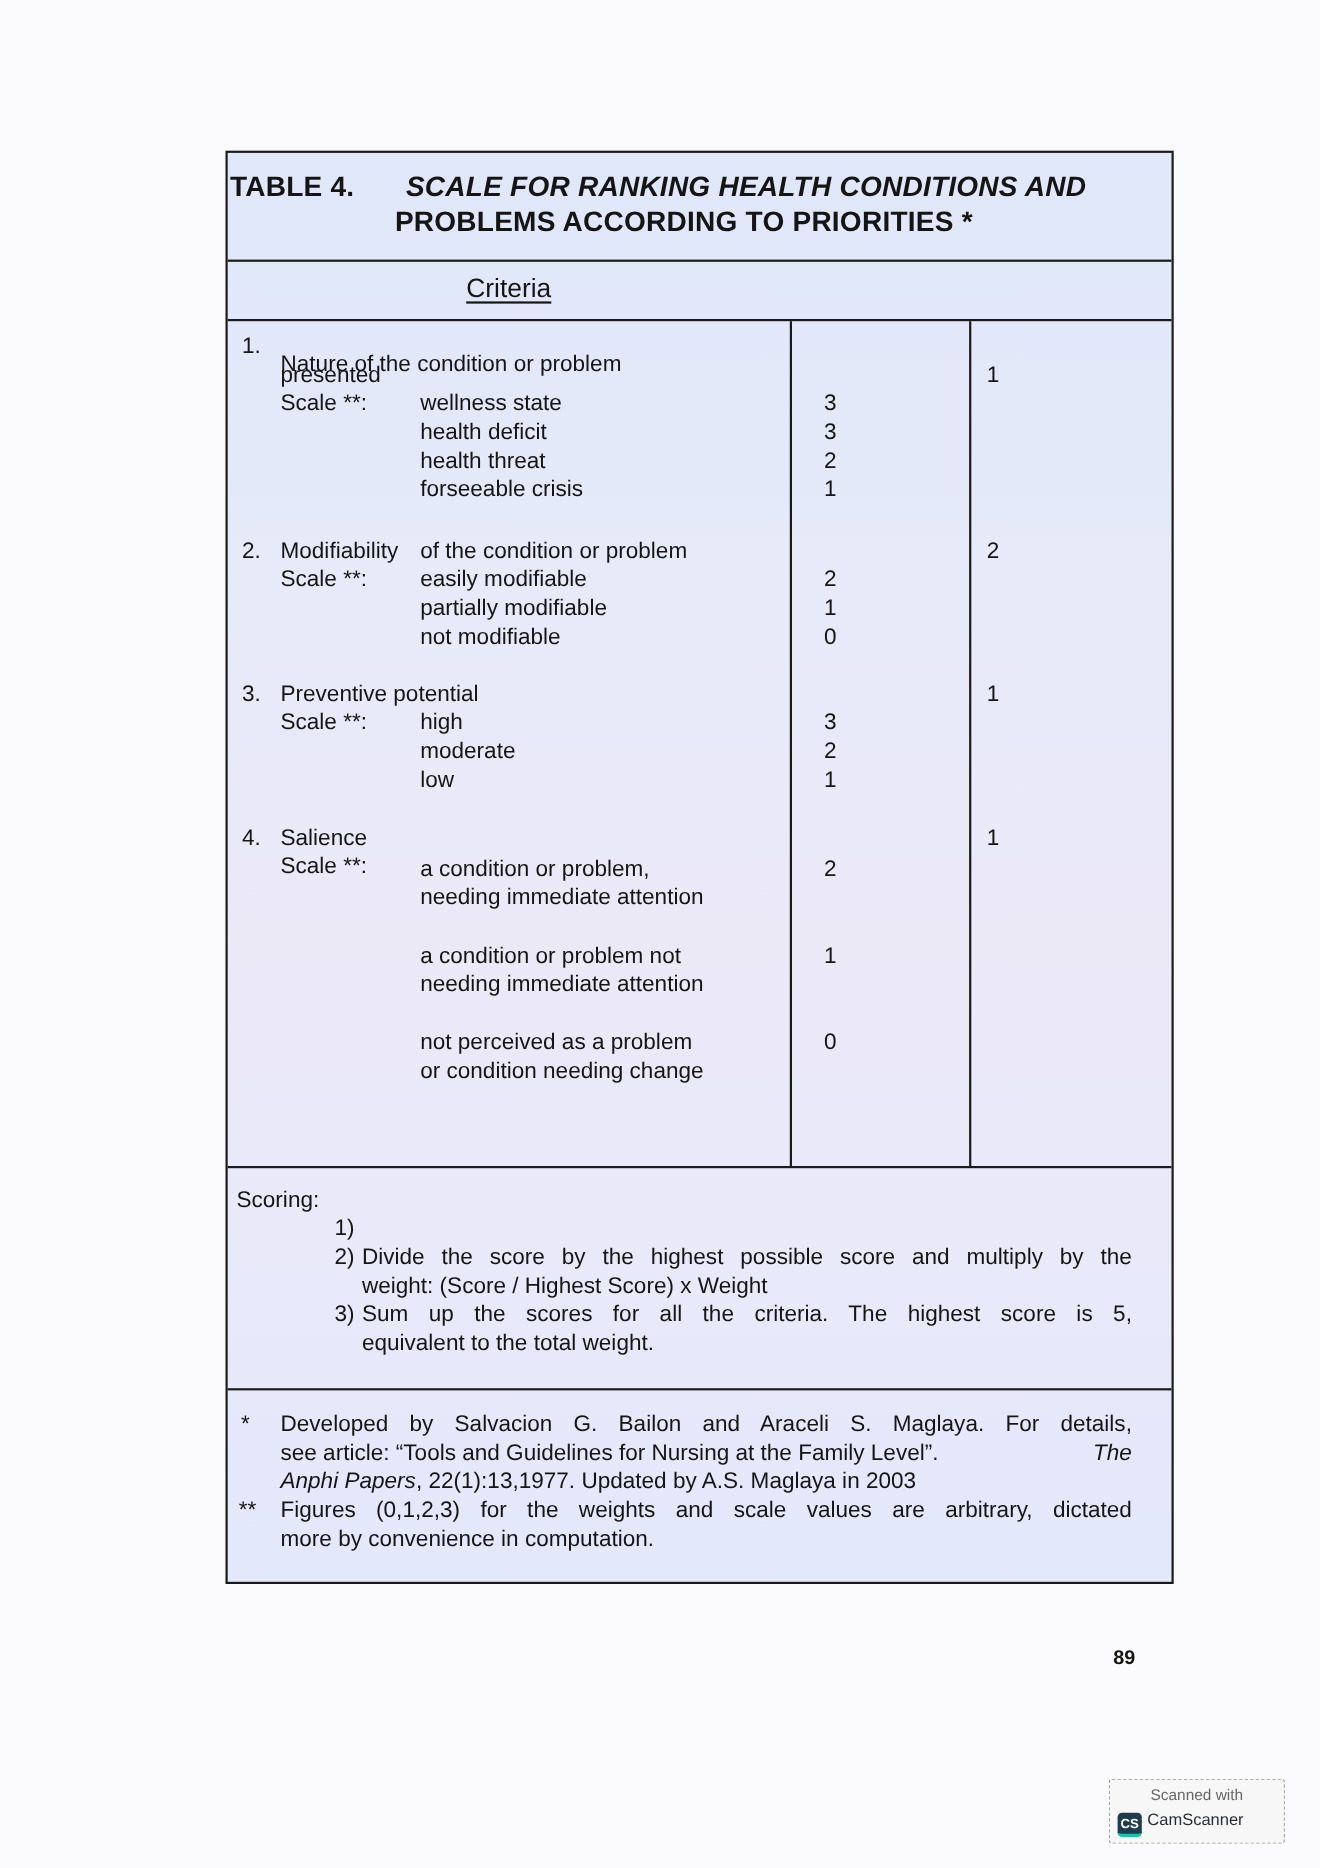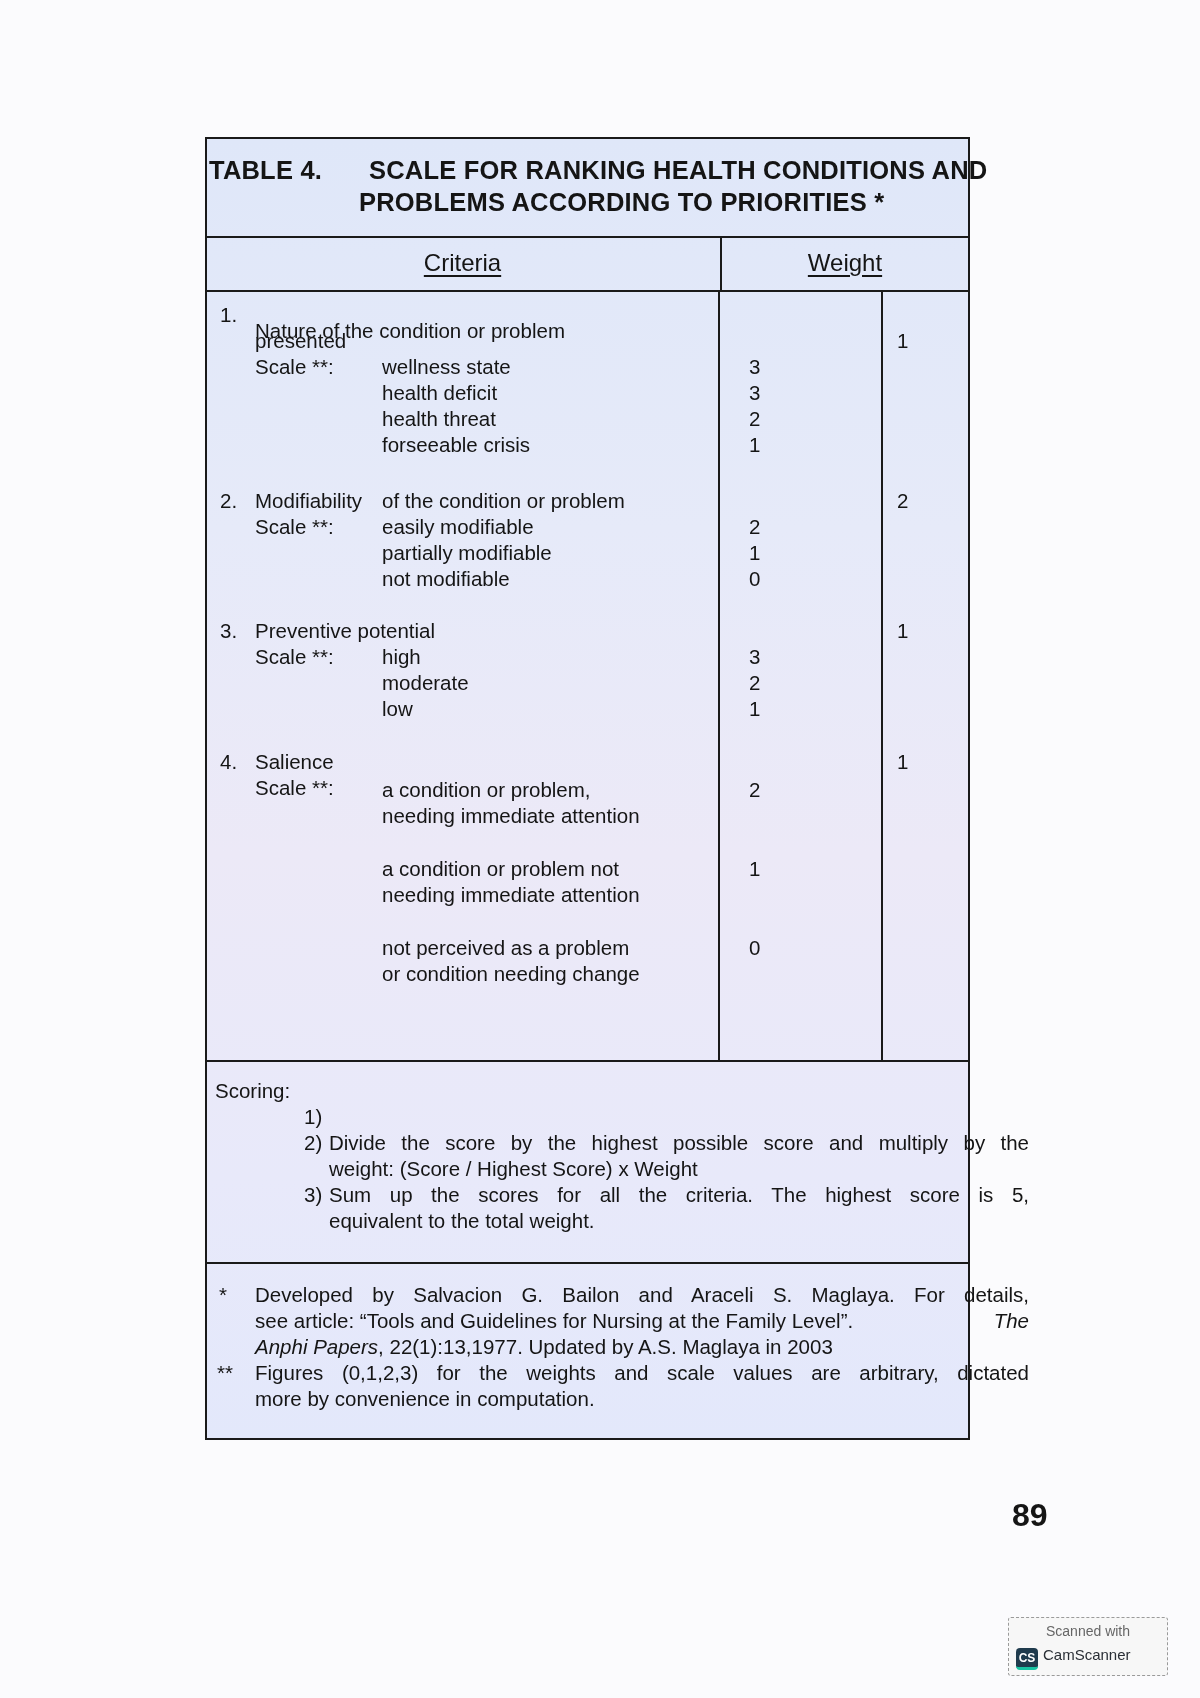--- a/index.html
+++ b/index.html
@@ -3,47 +3,47 @@
 <meta charset="utf-8">
 <style>
   html, body { margin: 0; padding: 0; }
   body {
     width: 1200px; height: 1698px; position: relative; overflow: hidden;
     background: #fbfbfd;
     font-family: "Liberation Sans", sans-serif;
     color: #151515;
   }
   .table {
-    position: absolute; left: 205px; top: 137px; width: 765px; height: 1303px;
+    position: absolute; left: 205px; top: 137px; width: 862px; height: 1303px;
     border: 2px solid #1a1a1a; box-sizing: border-box;
     background: linear-gradient(180deg, #dfe7f9 0%, #e6eaf9 30%, #ece9f7 55%, #e8e9fa 80%, #e3e8fb 100%);
   }
   .title {
     position: absolute; left: 0; top: 0; right: 0; height: 97px;
     border-bottom: 2px solid #1a1a1a;
     font-weight: bold; font-size: 25.5px; letter-spacing: 0.2px;
   }
   .title .num { position: absolute; left: 2px; top: 17px; }
-  .title .l1 { position: absolute; left: 162px; top: 17px; white-space: nowrap; }
+  .title .l1 { position: absolute; left: 162px; top: 17px; white-space: nowrap; font-style: italic; }
   .title .l2 { position: absolute; left: 152px; top: 49px; white-space: nowrap; }
 
   .hdr { position: absolute; top: 97px; height: 54px; left: 0; right: 0; border-bottom: 2px solid #1a1a1a; }
   .hdr .c1 { position: absolute; left: 0; width: 511px; top: 0; bottom: 0; text-align: center; }
   .hdr .c2 { position: absolute; left: 513px; right: 0; top: 0; bottom: 0; text-align: center; border-left: 2px solid #1a1a1a; }
   .hdr span { display: inline-block; margin-top: 13px; font-size: 24px; text-decoration: underline; text-decoration-thickness: 2px; text-underline-offset: 4px; }
 
   .body { position: absolute; top: 153px; left: 0; right: 0; height: 768px; border-bottom: 2px solid #1a1a1a; }
   .vline { position: absolute; top: 0; bottom: 0; width: 2px; background: #1a1a1a; }
   .t { position: absolute; font-size: 20.5px; white-space: nowrap; line-height: 26px; }
 
   .scoring { position: absolute; top: 923px; left: 0; right: 0; height: 200px; border-bottom: 2px solid #1a1a1a; }
   .notes { position: absolute; top: 1125px; left: 0; right: 0; bottom: 0; }
   .just { text-align: justify; text-align-last: justify; }
 
-  .page-num { position: absolute; left: 1012px; top: 1497px; font-size: 32px; font-weight: bold; }
+  .page-num { position: absolute; left: 1012px; top: 1497px; font-size: 18px; font-weight: bold; }
   .cs-badge {
     position: absolute; left: 1008px; top: 1617px; width: 160px; height: 59px;
     border: 1px dashed #9a9a9a; border-radius: 3px; background: #f7f7f7; box-sizing: border-box;
   }
   .cs-badge .top { position: absolute; left: 0; right: 0; top: 5px; text-align: center; font-size: 14px; color: #666; }
   .cs-badge .logo {
     position: absolute; left: 7px; top: 30px; width: 22px; height: 22px; border-radius: 4px;
     background: #1f3b4d; color: #fff; font-size: 12px; font-weight: bold; text-align: center; line-height: 20px;
     border-bottom: 3px solid #19c4a3; box-sizing: border-box;
   }
@@ -54,21 +54,20 @@
 
 <div class="table">
   <div class="title">
     <span class="num">TABLE 4.</span>
     <span class="l1">SCALE FOR RANKING HEALTH CONDITIONS AND</span>
     <span class="l2">PROBLEMS ACCORDING TO PRIORITIES *</span>
   </div>
 
   <div class="hdr">
     <div class="c1"><span>Criteria</span></div>
-    <div class="c2"><span>Weight</span></div>
   </div>
 
   <div class="body">
     <div class="vline" style="left:511px"></div>
     <div class="vline" style="left:674px"></div>
 
     <div>
       <span class="t" style="left:13px;top:10px">1.</span>
       <span class="t" style="left:48px;top:26px">Nature of the condition or problem</span>
       <span class="t" style="left:48px;top:36px">presented</span>

